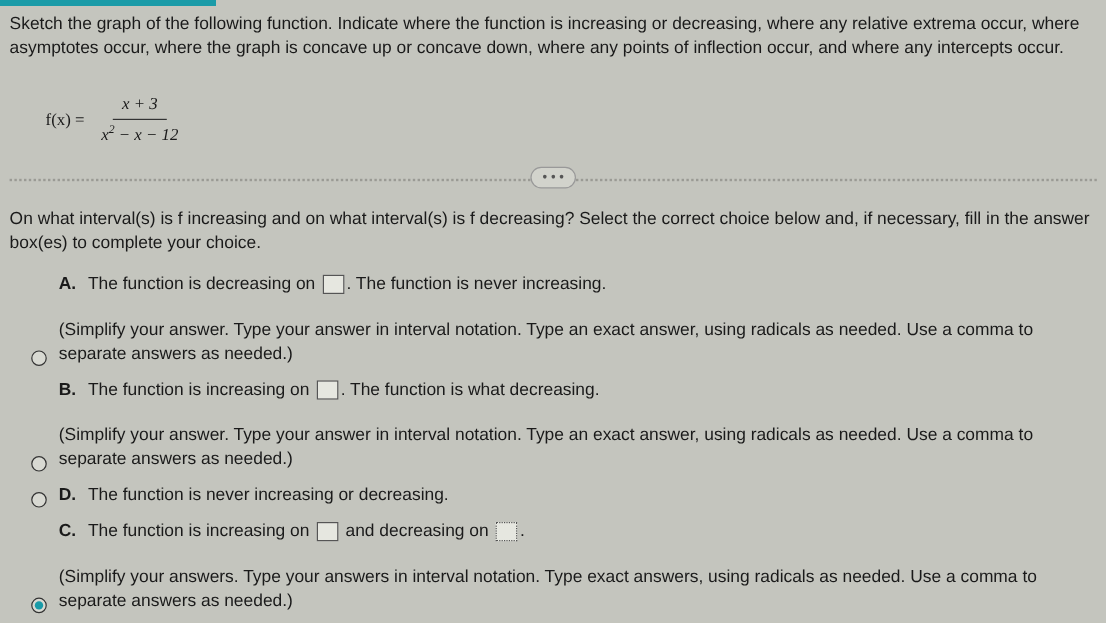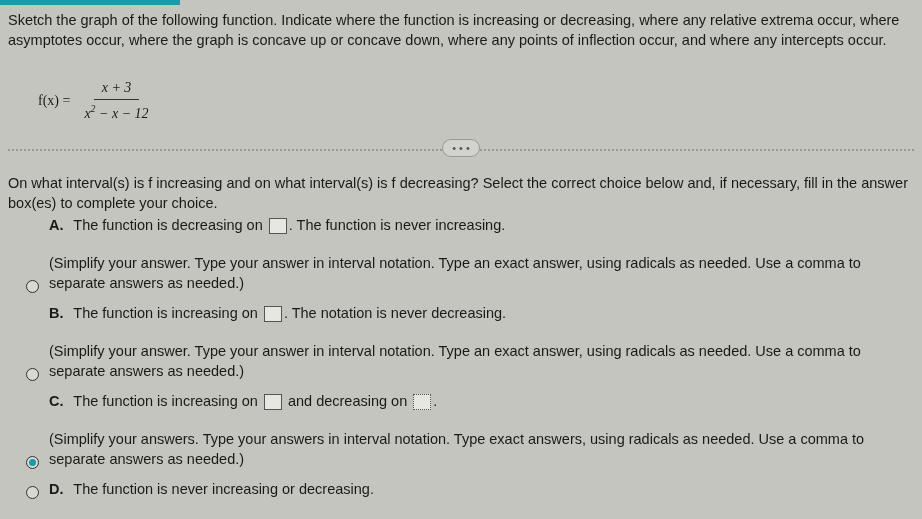--- a/index.html
+++ b/index.html
@@ -52,21 +52,21 @@
       top: -10px;
       background: #d2d3cc;
       border: 1px solid #999;
       border-radius: 9px;
       width: 38px; height: 18px;
       font-size: 11px;
       display: flex; align-items: center; justify-content: center;
       color: #555;
       cursor: pointer;
     }
-    .sub-q { margin: 22px 0 2px; }
+    .sub-q { margin: 22px 0 14px; }
     .opts { padding-left: 18px; }
     .opt {
       display: flex;
       align-items: flex-end;
       gap: 10px;
       margin-bottom: 10px;
     }
     .radio {
       width: 13px; height: 13px;
       border: 1.5px solid #333;
@@ -141,39 +141,39 @@
         </span>
         <span class="opt-hint">(Simplify your answer. Type your answer in interval notation. Type an exact answer, using radicals as needed. Use a comma to separate answers as needed.)</span>
       </div>
     </div>
 
     <div class="opt">
       <div class="radio"></div>
       <div class="opt-body">
         <span class="opt-letter">B.</span>
         <span class="opt-main">
-          <span>The function is increasing on </span><span class="blank"></span><span>. The notation is never decreasing.</span>
+          <span>The function is increasing on </span><span class="blank"></span><span>. The function is what decreasing.</span>
         </span>
         <span class="opt-hint">(Simplify your answer. Type your answer in interval notation. Type an exact answer, using radicals as needed. Use a comma to separate answers as needed.)</span>
+      </div>
+    </div>
+
+    <div class="opt">
+      <div class="radio"></div>
+      <div class="opt-body">
+        <span class="opt-letter">D.</span>
+        <span class="opt-main">The function is never increasing or decreasing.</span>
       </div>
     </div>
 
     <div class="opt">
       <div class="radio selected"></div>
       <div class="opt-body">
         <span class="opt-letter">C.</span>
         <span class="opt-main">
           <span>The function is increasing on </span><span class="blank"></span><span> and decreasing on </span><span class="blank dotted"></span><span>.</span>
         </span>
         <span class="opt-hint">(Simplify your answers. Type your answers in interval notation. Type exact answers, using radicals as needed. Use a comma to separate answers as needed.)</span>
       </div>
     </div>
 
-    <div class="opt">
-      <div class="radio"></div>
-      <div class="opt-body">
-        <span class="opt-letter">D.</span>
-        <span class="opt-main">The function is never increasing or decreasing.</span>
-      </div>
-    </div>
-
   </div>
 </div>
 
 </body></html>

